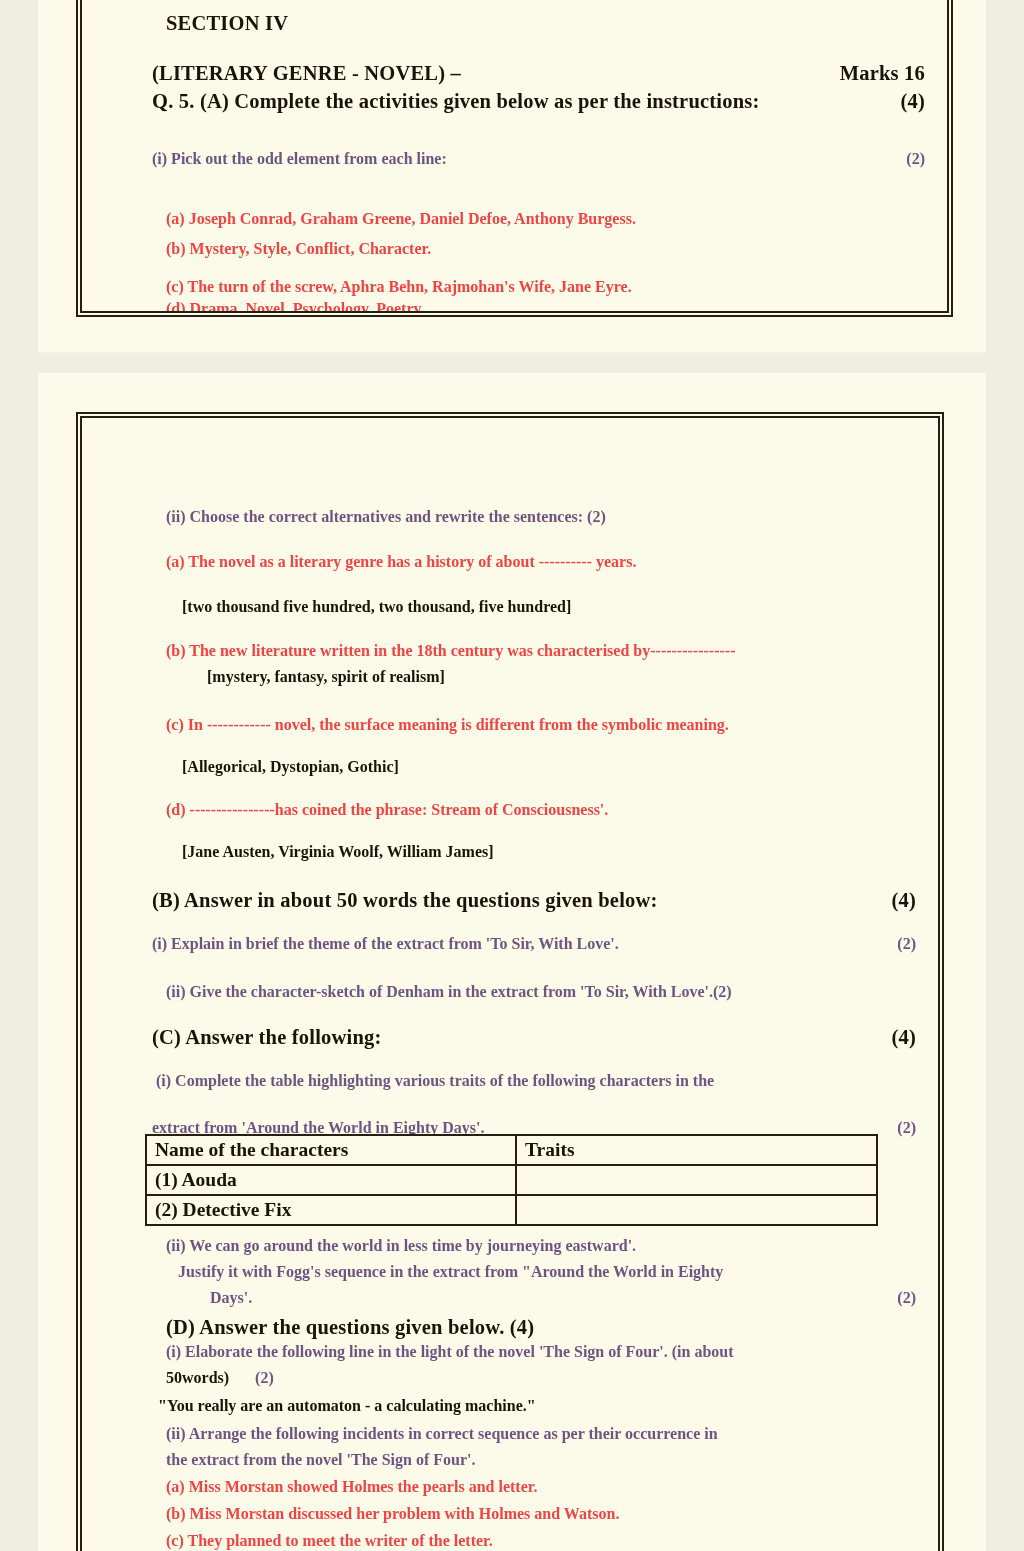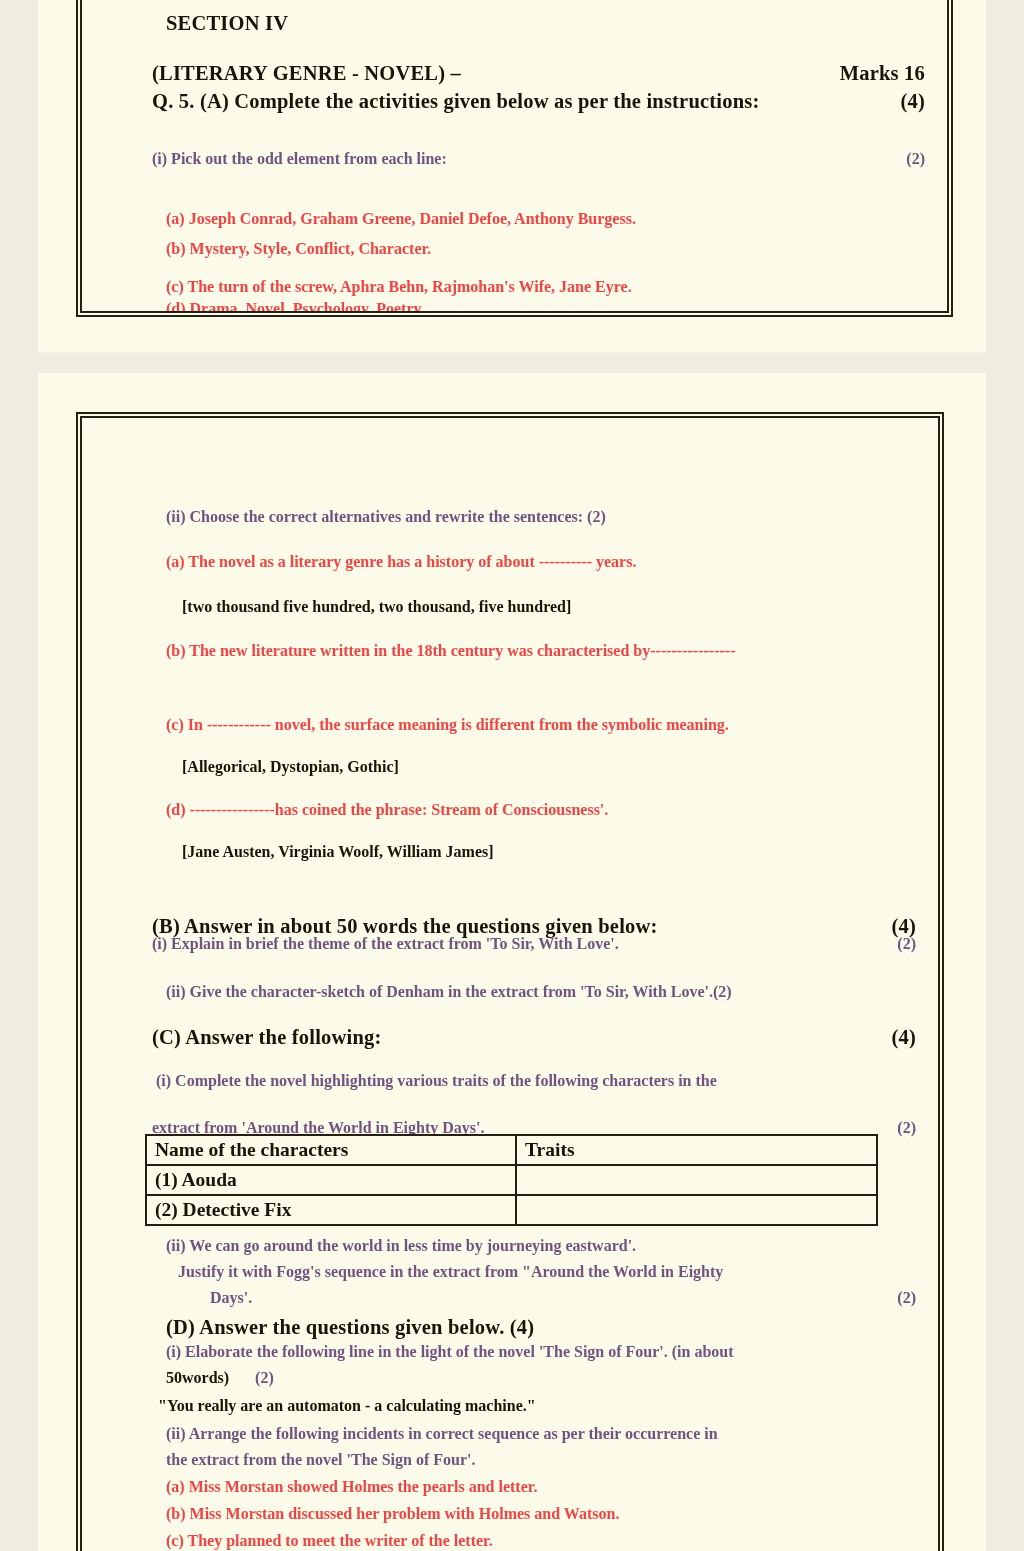--- a/index.html
+++ b/index.html
@@ -174,45 +174,46 @@
 
   <div class="qbox" id="qbox-2">
     <div class="qbox-inner">
 
       <div class="line ink-purple fs-body" style="top:90px;">(ii) Choose the correct alternatives and rewrite the sentences: (2)</div>
 
       <div class="line ink-blue fs-body" style="top:135px;">(a) The novel as a literary genre has a history of about ---------- years.</div>
       <div class="line ink-black fs-body" style="top:180px; left:100px;">[two thousand five hundred, two thousand, five hundred]</div>
 
       <div class="line ink-blue fs-body" style="top:224px;">(b) The new literature written in the 18th century was characterised by----------------</div>
+      <div class="line ink-black fs-body" style="top:250px; left:125px;">[mystery, fantasy, spirit of realism]</div>
 
       <div class="line ink-blue fs-body" style="top:298px;">(c) In ------------ novel, the surface meaning is different from the symbolic meaning.</div>
       <div class="line ink-black fs-body" style="top:340px; left:100px;">[Allegorical, Dystopian, Gothic]</div>
 
       <div class="line ink-blue fs-body" style="top:383px;">(d) ----------------has coined the phrase: Stream of Consciousness'.</div>
       <div class="line ink-black fs-body" style="top:425px; left:100px;">[Jane Austen, Virginia Woolf, William James]</div>
 
-      <div class="row fs-head" style="top:497px;gap:41px;">
+      <div class="row fs-head" style="top:471px;gap:41px;">
         <span class="txt ink-black">(B) Answer in about 50 words the questions given below:</span>
         <span class="mk ink-black">(4)</span>
       </div>
 
       <div class="row fs-body" style="top:517px;">
         <span class="txt ink-purple">(i) Explain in brief the theme of the extract from 'To Sir, With Love'.</span>
         <span class="mk ink-purple">(2)</span>
       </div>
 
       <div class="line ink-purple fs-body" style="top:565px;">(ii) Give the character-sketch of Denham in the extract from 'To Sir, With Love'.(2)</div>
 
       <div class="row fs-head" style="top:608px;">
         <span class="txt ink-black">(C) Answer the following:</span>
         <span class="mk ink-black">(4)</span>
       </div>
 
-      <div class="line ink-purple fs-body" style="top:654px; left:74px;">(i) Complete the novel highlighting various traits of the following characters in the</div>
+      <div class="line ink-purple fs-body" style="top:654px; left:74px;">(i) Complete the table highlighting various traits of the following characters in the</div>
       <div class="row fs-body" style="top:701px;">
         <span class="txt ink-purple">extract from 'Around the World in Eighty Days'.</span>
         <span class="mk ink-purple">(2)</span>
       </div>
 
       <table class="trait-table" style="top:716px; left:63px; width:697px;">
         <tbody>
           <tr>
             <td class="col-name">Name of the characters</td>
             <td class="col-trait">Traits</td>

